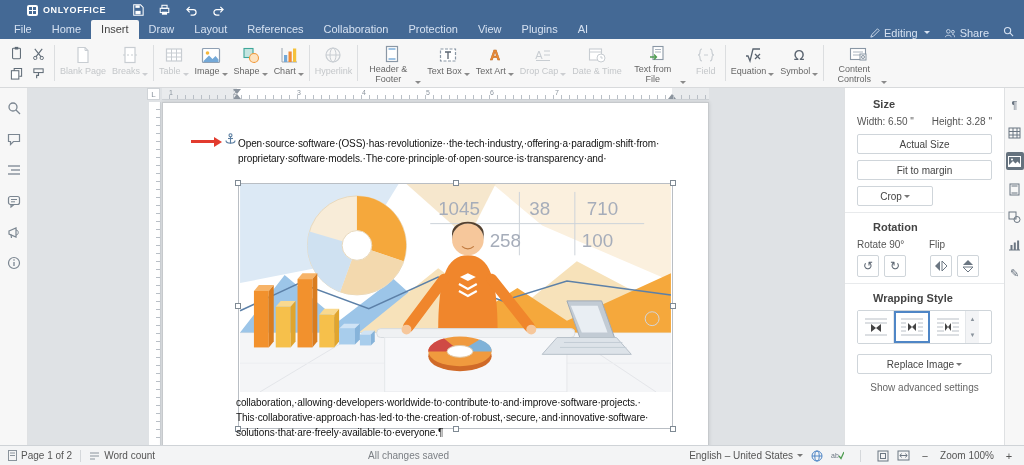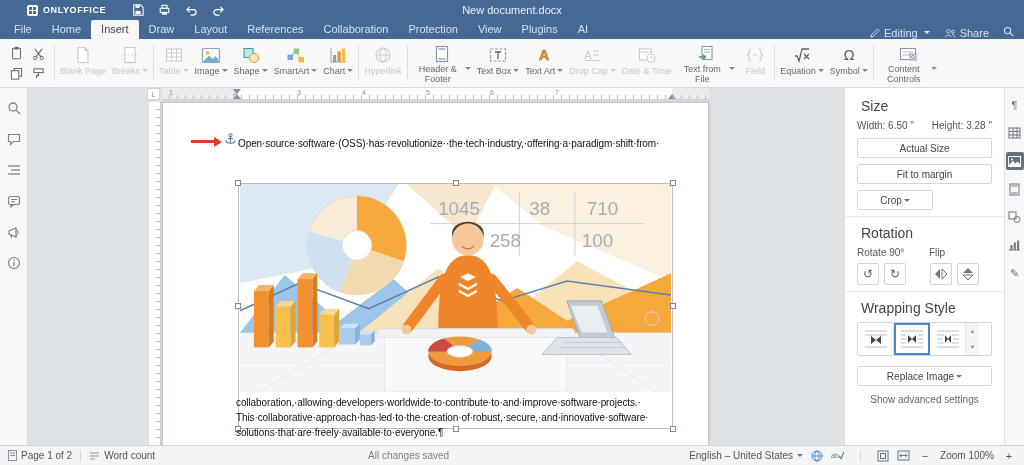--- a/index.html
+++ b/index.html
@@ -28,21 +28,21 @@
   .menu-right .mi { display:flex; align-items:center; gap:4px; }
   .caret-w { width:0;height:0;border-left:3px solid transparent;border-right:3px solid transparent;border-top:3px solid #d5e1f1; display:inline-block; margin-left:2px;}
 
   
   .toolbar { position:absolute; left:0; top:39px; width:100%; height:49px; background:#f7f7f7; border-bottom:1px solid #d8dadc; display:flex; align-items:stretch; padding:2px 2px; z-index:28; }
   .clip-block { display:grid; grid-template-columns:16px 16px; grid-template-rows:16px 16px; gap:4px 6px; align-content:center; padding:0 6px; }
   .clip-block span { display:flex; align-items:center; justify-content:center; }
   .tb-sep { width:1px; background:#dcdee0; margin:4px 2px; }
   .tb-btn { display:flex; flex-direction:column; align-items:center; padding:4px 3px 1px; min-width:34px; cursor:pointer; }
   .tb-btn .ticon { height:20px; display:flex; align-items:center; justify-content:center; margin-bottom:1px; }
-  .tb-btn .lblrow { display:flex; align-items:flex-start; justify-content:center; }
+  .tb-btn .lblrow { display:flex; align-items:flex-end; justify-content:center; }
   .tb-btn .tlabel { font-size:9px; line-height:10px; color:#676767; text-align:center; max-width:50px; }
   .tb-btn.disabled .tlabel { color:#c4c7ca; }
   .caret { width:0;height:0;border-left:3px solid transparent;border-right:3px solid transparent;border-top:3px solid #8a8a8a; display:inline-block; margin:3px 0 0 2px; flex:none;}
   .tb-btn.disabled .caret { border-top-color:#ccced1; }
 
   
   .left-rail { position:absolute; left:0; top:88px; bottom:20px; width:28px; background:#f7f7f7; border-right:1px solid #dfe1e3; display:flex; flex-direction:column; align-items:center; padding-top:12px; gap:15px; z-index:20; }
   .left-rail .ric { width:16px; height:16px; display:flex; align-items:center; justify-content:center; cursor:pointer; }
 
   
@@ -69,21 +69,21 @@
       border-left:8px solid #e23b2e; border-top:5px solid transparent; border-bottom:5px solid transparent; }
 
   .img-frame { position:absolute; left:75px; top:80px; width:435px; height:246px; border:1px solid #b9bec4; }
   .handle { position:absolute; width:6px; height:6px; background:#fff; border:1px solid #7f8a94; }
   .h-nw{left:-4px;top:-4px;} .h-n{left:50%;margin-left:-3px;top:-4px;} .h-ne{right:-4px;top:-4px;}
   .h-w{left:-4px;top:50%;margin-top:-3px;} .h-e{right:-4px;top:50%;margin-top:-3px;}
   .h-sw{left:-4px;bottom:-4px;} .h-s{left:50%;margin-left:-3px;bottom:-4px;} .h-se{right:-4px;bottom:-4px;}
 
   
   .settings { position:absolute; top:88px; right:20px; width:160px; bottom:20px; background:#fff; border-left:1px solid #dfe1e3; padding:8px 12px 0; z-index:20; }
-  .sec-h { font-size:14px; font-weight:normal; color:#444; margin:2px 4px 6px; }
+  .sec-h { font-size:11px; font-weight:bold; color:#444; margin:2px 16px 6px; }
   .dim-row { display:flex; justify-content:space-between; font-size:10px; color:#555; margin-bottom:7px; }
   .pbtn { width:100%; height:20px; border:1px solid #cfd5da; background:#fff; border-radius:2px; font-size:10px; color:#444; display:flex; align-items:center; justify-content:center; margin-bottom:6px; cursor:pointer; font-family:inherit; }
   .pbtn.small { width:76px; }
   .pbtn .caret { border-top-color:#777; margin-top:1px; }
   .divider { height:1px; background:#e8eaec; margin:6px -12px 8px; }
   .rot-labels { display:flex; font-size:10px; color:#555; margin-bottom:5px; }
   .rot-labels span:first-child { width:72px; }
   .rot-row { display:flex; gap:5px; margin-bottom:4px; }
   .sqbtn { width:22px; height:22px; border:1px solid #cfd5da; border-radius:2px; background:#fff; display:flex; align-items:center; justify-content:center; font-size:12px; color:#5a6470; cursor:pointer; }
   .rot-gap { width:14px; }
@@ -135,21 +135,20 @@
         <svg width="13" height="11" viewBox="0 0 14 12">
           <path d="M5 2 L2 5 L5 8 M2.5 5 H9 a3 3 0 0 1 0 6 H6" fill="none" stroke="#fff" stroke-width="1.3"></path>
         </svg>
       </span>
     <span>
         <svg width="13" height="11" viewBox="0 0 14 12">
           <path d="M9 2 L12 5 L9 8 M11.5 5 H5 a3 3 0 0 0 0 6 H8" fill="none" stroke="#fff" stroke-width="1.3"></path>
         </svg>
       </span>
   </div>
-  <div class="doc-title">New document.docx</div>
 </div>
 
 <div class="menubar">
   <div class="tabs">
     <span class="tab">File</span>
     <span class="tab">Home</span>
     <span class="tab active">Insert</span>
     <span class="tab">Draw</span>
     <span class="tab">Layout</span>
     <span class="tab">References</span>
@@ -273,35 +272,20 @@
           <circle cx="12" cy="12" r="4.5" fill="#fde3c0" stroke="#f09a3e" stroke-width="1.1"></circle>
         </svg>
       </span>
     <span class="lblrow">
         <span class="tlabel">Shape</span>
         <span class="caret"></span>
       </span>
   </div>
   <div class="tb-btn">
     <span class="ticon">
-        <svg width="19" height="18" viewBox="0 0 19 18">
-          <line x1="5" y1="10" x2="10" y2="6" stroke="#aab4bf"></line>
-          <line x1="10" y1="6" x2="15" y2="13" stroke="#aab4bf"></line>
-          <rect x="1.5" y="8.5" width="5.5" height="5.5" fill="#74a9d8"></rect>
-          <rect x="7.5" y="2.5" width="5.5" height="5.5" fill="#8cc77c"></rect>
-          <rect x="12.5" y="11" width="5.5" height="5.5" fill="#f5b73c"></rect>
-        </svg>
-      </span>
-    <span class="lblrow">
-        <span class="tlabel">SmartArt</span>
-        <span class="caret"></span>
-      </span>
-  </div>
-  <div class="tb-btn">
-    <span class="ticon">
         <svg width="18" height="18" viewBox="0 0 18 18">
           <line x1="2" y1="16" x2="17" y2="16" stroke="#9aa5b0"></line>
           <line x1="2" y1="16" x2="2" y2="2" stroke="#9aa5b0"></line>
           <rect x="4" y="9" width="3.2" height="7" fill="#74a9d8"></rect>
           <rect x="8.5" y="5.5" width="3.2" height="10.5" fill="#f08c37"></rect>
           <rect x="13" y="2.5" width="3.2" height="13.5" fill="#f5c23c"></rect>
         </svg>
       </span>
     <span class="lblrow">
         <span class="tlabel">Chart</span>
@@ -514,20 +498,21 @@
     <span class="rnum" style="left:395px">7</span>
     <span class="ind-marker" style="left:71px;top:1px;border-left:4px solid transparent;border-right:4px solid transparent;border-top:5px solid #8b949e;"></span>
     <span class="ind-marker" style="left:71px;bottom:0;border-left:4px solid transparent;border-right:4px solid transparent;border-bottom:5px solid #8b949e;"></span>
     <span class="ind-marker" style="left:506px;bottom:0;border-left:4px solid transparent;border-right:4px solid transparent;border-bottom:5px solid #8b949e;"></span>
   </div>
   <div class="vruler"></div>
 
   <div class="page">
     <div class="text-top">
       <div class="doc-line">Open·source·software·(OSS)·has·revolutionize··the·tech·industry,·offering·a·paradigm·shift·from·</div>
+      <div class="doc-line">proprietary·software·models.·The·core·principle·of·open·source·is·transparency·and·</div>
     </div>
 
     <span class="red-arrow"></span>
     <span class="anchor-wrap">
       <svg width="11" height="13" viewBox="0 0 11 13">
           <circle cx="5.5" cy="2.2" r="1.5" fill="none" stroke="#5a7da0" stroke-width="1.1"></circle>
           <line x1="5.5" y1="3.7" x2="5.5" y2="10.5" stroke="#5a7da0" stroke-width="1.1"></line>
           <line x1="3" y1="5.5" x2="8" y2="5.5" stroke="#5a7da0" stroke-width="1.1"></line>
           <path d="M1 7.5 C1 11 10 11 10 7.5" fill="none" stroke="#5a7da0" stroke-width="1.1"></path>
         </svg>

